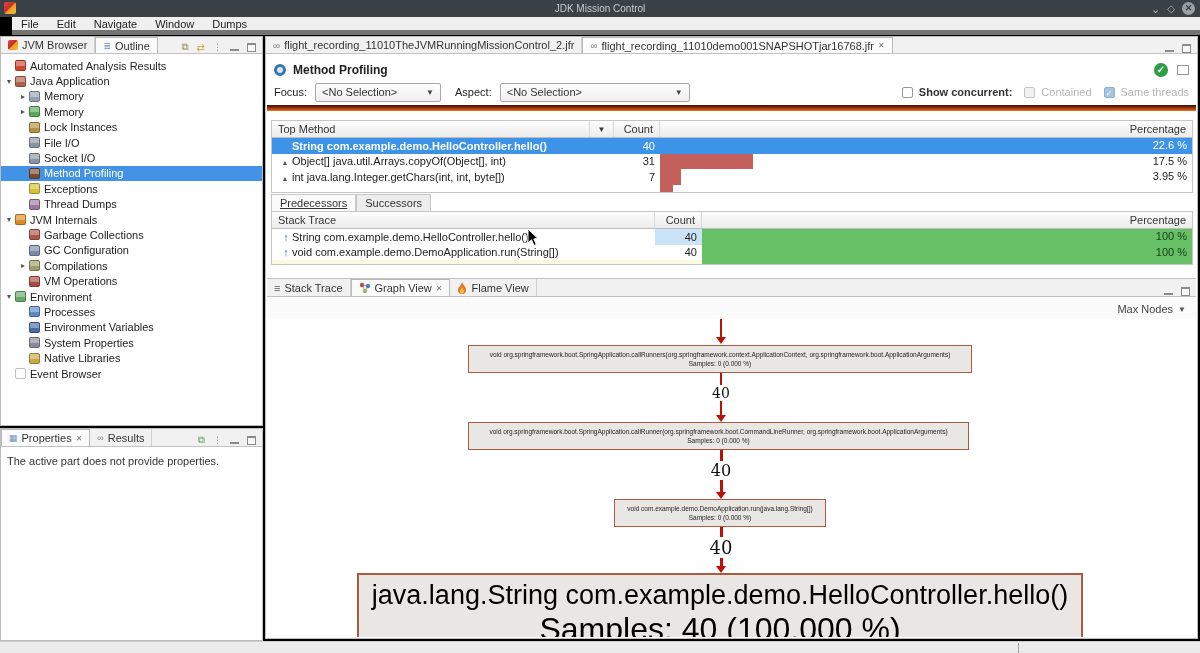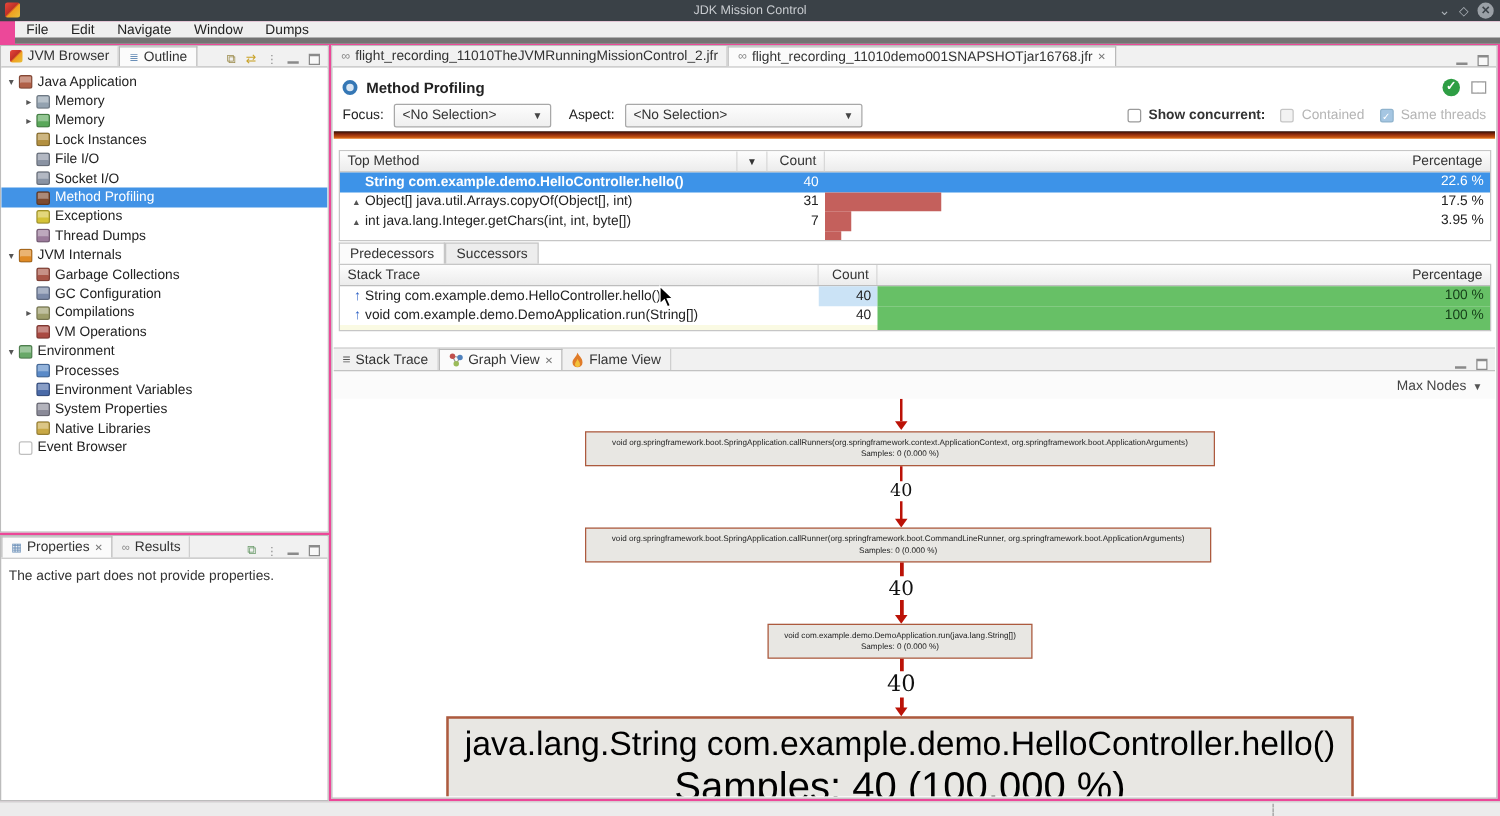--- a/index.html
+++ b/index.html
@@ -1,17 +1,17 @@
 <!DOCTYPE html>
 <html><head>
 <meta charset="utf-8">
 <style>
   * { margin:0; padding:0; box-sizing:border-box; }
   html,body { background:#d8d8d8; }
-  .app { position:relative; width:1200px; height:653px; background:#ec4899;
+  .app { position:relative; width:1200px; height:653px; background:#000000;
          font-family:"Liberation Sans", sans-serif; font-size:11px; color:#222;
          overflow:hidden; user-select:none; }
 
   
   .titlebar { position:absolute; left:0; top:0; width:1200px; height:17px;
               background:#3a4147; display:flex; align-items:center; }
   .titlebar .apptitle { position:absolute; left:0; right:0; text-align:center;
               color:#c9ccd0; font-size:10px; }
   .jmc-logo { position:absolute; left:4px; top:2px; width:12px; height:12px; border-radius:2px;
               background:linear-gradient(135deg,#e8483a 0%,#c03028 45%,#f0a020 55%,#e8c03a 100%); }
@@ -110,21 +110,21 @@
   .num { text-align:right; padding-right:5px; }
   .pct-cell { position:relative; height:100%; }
   .pbar { position:absolute; left:0; top:0; bottom:0; background:#c4605c; }
   .pct-txt { position:absolute; right:5px; top:1px; }
   .ghost-row { height:9px; position:relative; }
   .ghost-row .frag { position:absolute; left:388px; top:0; width:13px; height:9px; background:#c4605c; }
 
   .pred-tabs { position:absolute; left:5px; top:157px; height:18px; display:flex; align-items:flex-end; }
   .ptab { height:18px; padding:0 8px; display:flex; align-items:center; border:1px solid #c6c6c6;
           background:#ededed; color:#333; }
-  .ptab.active { background:#fbfbfb; border-bottom-color:#fbfbfb; }
+  .ptab.active { background:#fbfbfb; border-bottom-color:#fbfbfb;text-decoration:underline; }
 
   .st-table { left:5px; top:174px; width:922px; height:54px; }
   .st-table .thead { grid-template-columns:383px 47px 1fr; }
   .st-row { display:grid; grid-template-columns:383px 47px 1fr; height:15.5px; align-items:center; }
   .st-up { width:12px; display:inline-block; text-align:center; color:#2b5fc4; font-weight:bold; margin-left:8px; }
   .st-name { white-space:nowrap; overflow:hidden; }
   .st-count { height:100%; display:flex; align-items:center; justify-content:flex-end; padding-right:5px; }
   .st-count.hl { background:#cbe3f6; }
   .gbar { position:absolute; left:0; top:0; bottom:0; right:0; background:#67c066; }
   .gpct { position:absolute; right:5px; top:1px; color:#17411a; }
@@ -192,20 +192,25 @@
       <div class="sb-toolbar">
         <span class="i-dots" style="font-size:10px;color:#9a8a4a;">⧉</span>
         <span style="color:#c9a227;font-size:10px;">⇄</span>
         <span class="i-dots">⋮</span>
         <span class="mini-ic i-min"></span>
         <span class="mini-ic i-max"></span>
       </div>
     </div>
     <div class="tree">
 
+    <div class="tree-row" style="padding-left: 2px;">
+          <span class="tree-arrow"></span>
+          <span class="ti" style="background: rgb(208, 69, 47);"></span>
+          <span>Automated Analysis Results</span>
+        </div>
         <div class="tree-row" style="padding-left: 2px;">
           <span class="tree-arrow">▾</span>
           <span class="ti" style="background: rgb(176, 96, 72);"></span>
           <span>Java Application</span>
         </div>
         <div class="tree-row" style="padding-left: 16px;">
           <span class="tree-arrow">▸</span>
           <span class="ti" style="background: rgb(147, 162, 176);"></span>
           <span>Memory</span>
         </div>

